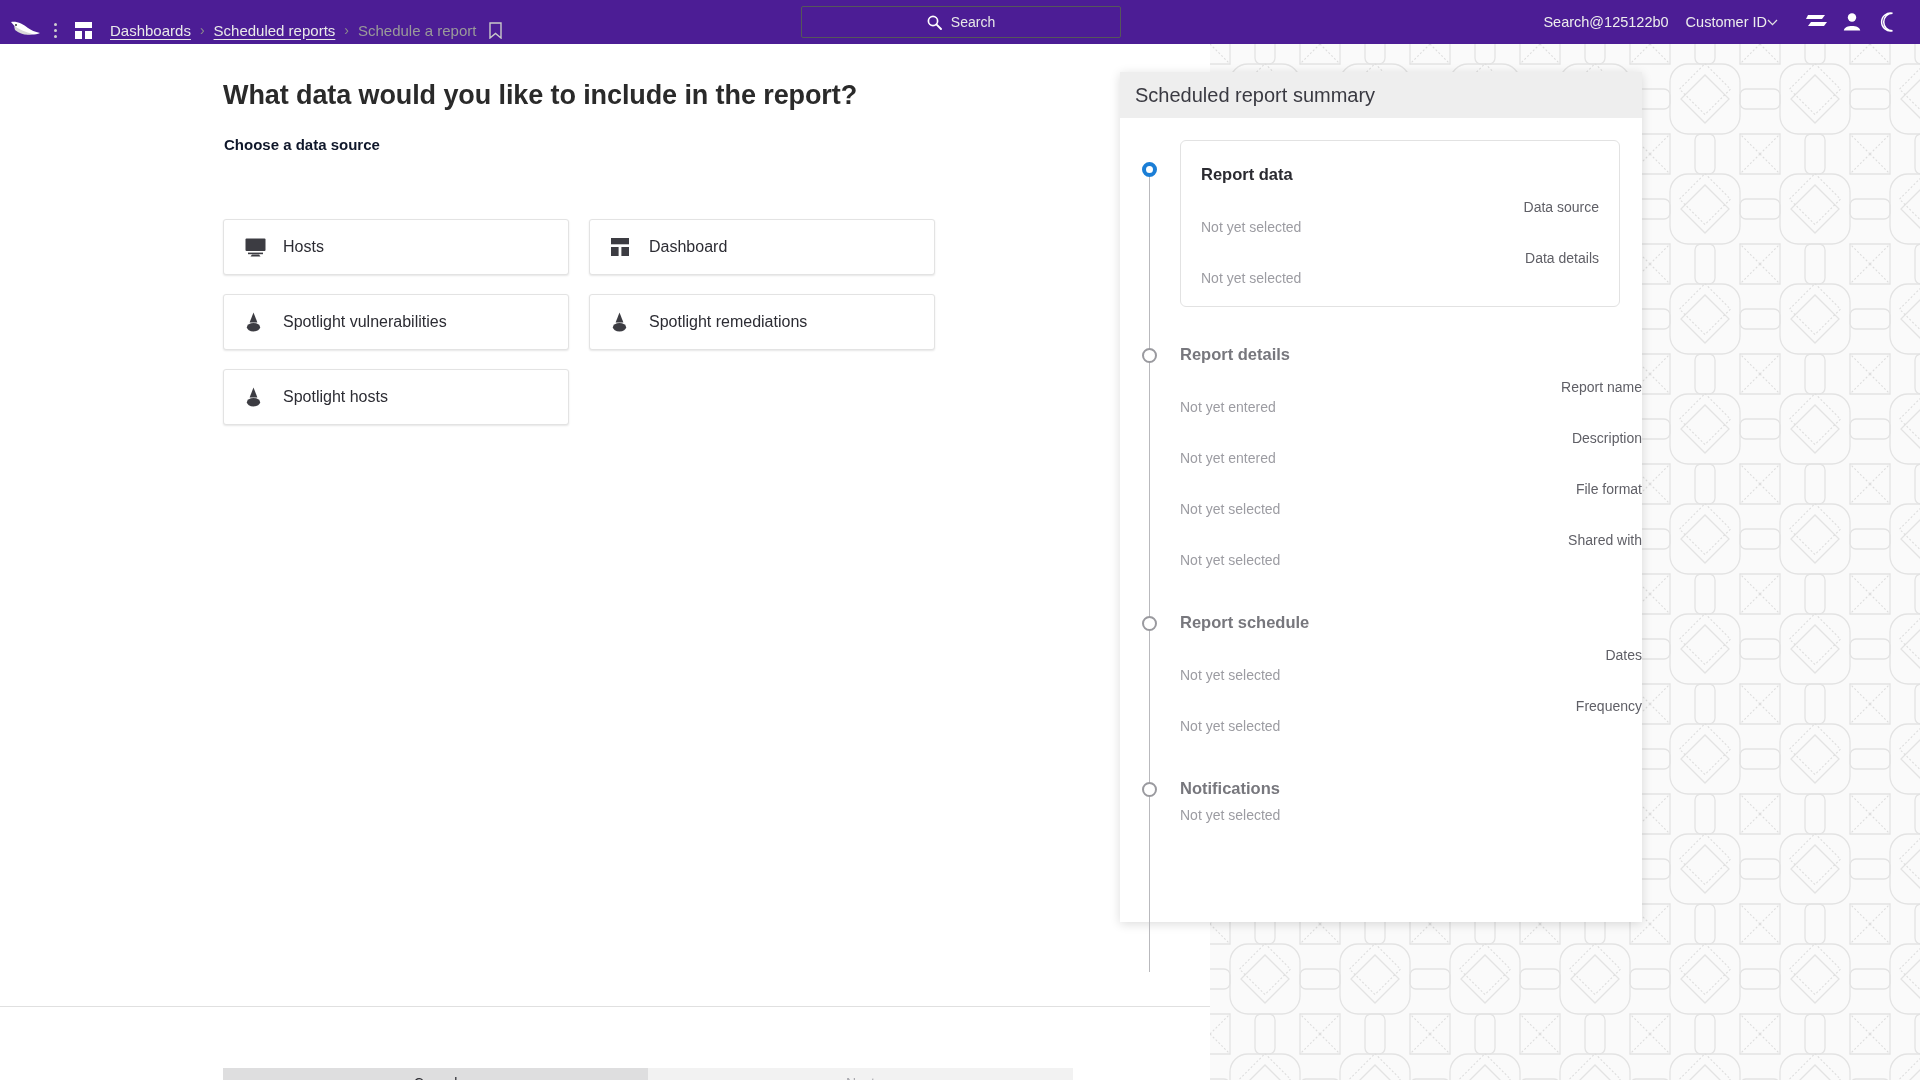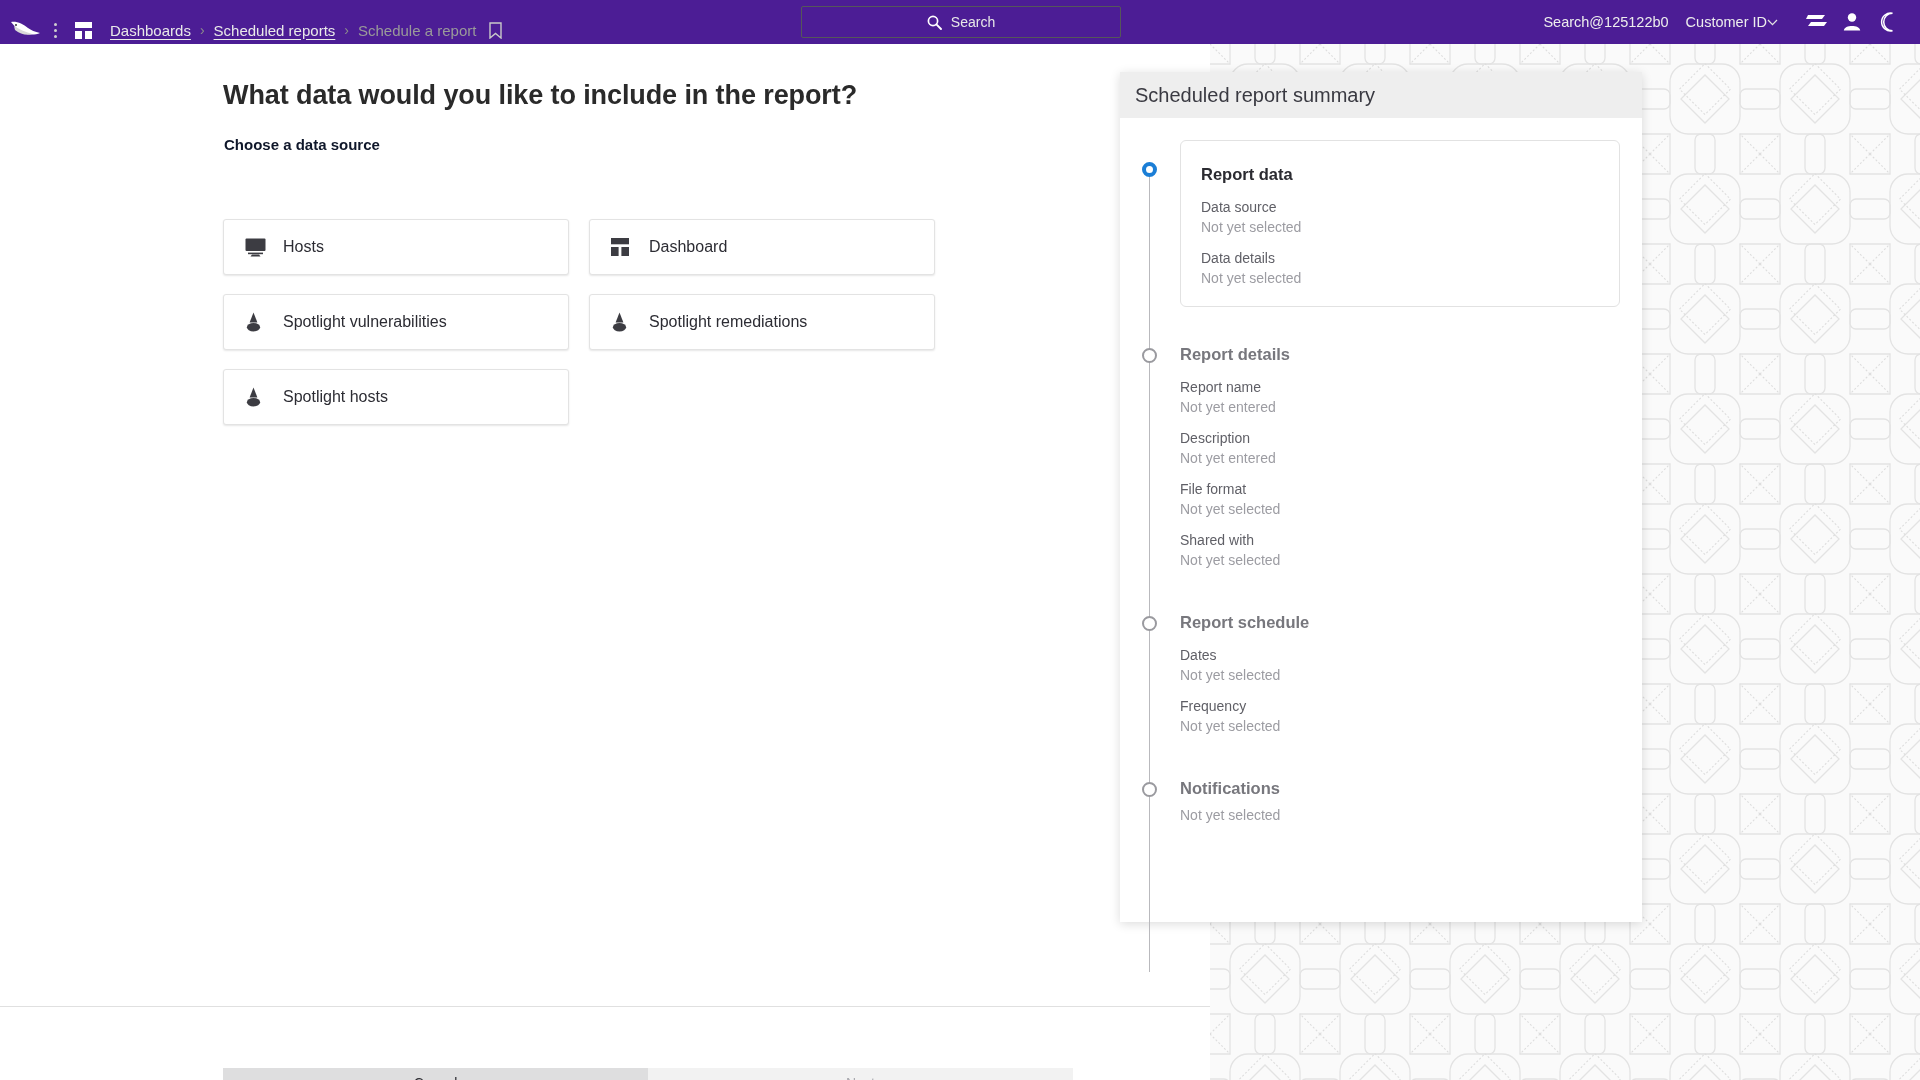--- a/index.html
+++ b/index.html
@@ -146,21 +146,21 @@
   .bullet.active { border: 4px solid #1b7ed6; }
 
   .step-card {
     border: 1px solid #e2e2e2; border-radius: 6px;
     padding: 24px 20px 20px 20px;
     background: #fff;
   }
   .step-title { font-size: 16.5px; font-weight: bold; color: #2b2b31; }
   .step-title.muted { color: #77777d; }
   .kv { margin-top: 15px; }
-  .kv .k { font-size: 14px; color: #5f5f66; }
+  .kv .k { font-size: 14px; color: #5f5f66; text-align: right; }
   .kv .v { font-size: 14px; color: #9c9ca2; margin-top: 4px; }
   .plain { padding-top: 1px; }
 </style>
 </head>
 <body>
 
 <div class="topbar">
 
   <div class="tb-logo">
     <svg width="32" height="20" viewBox="0 0 32 20">

